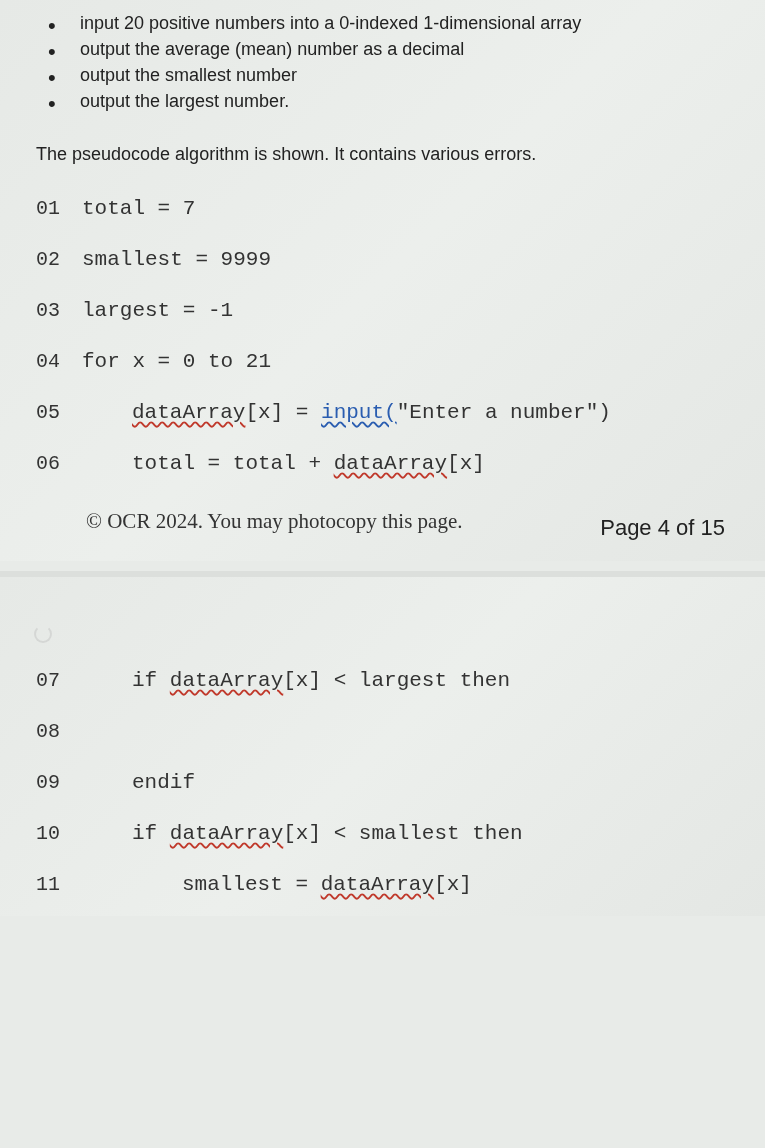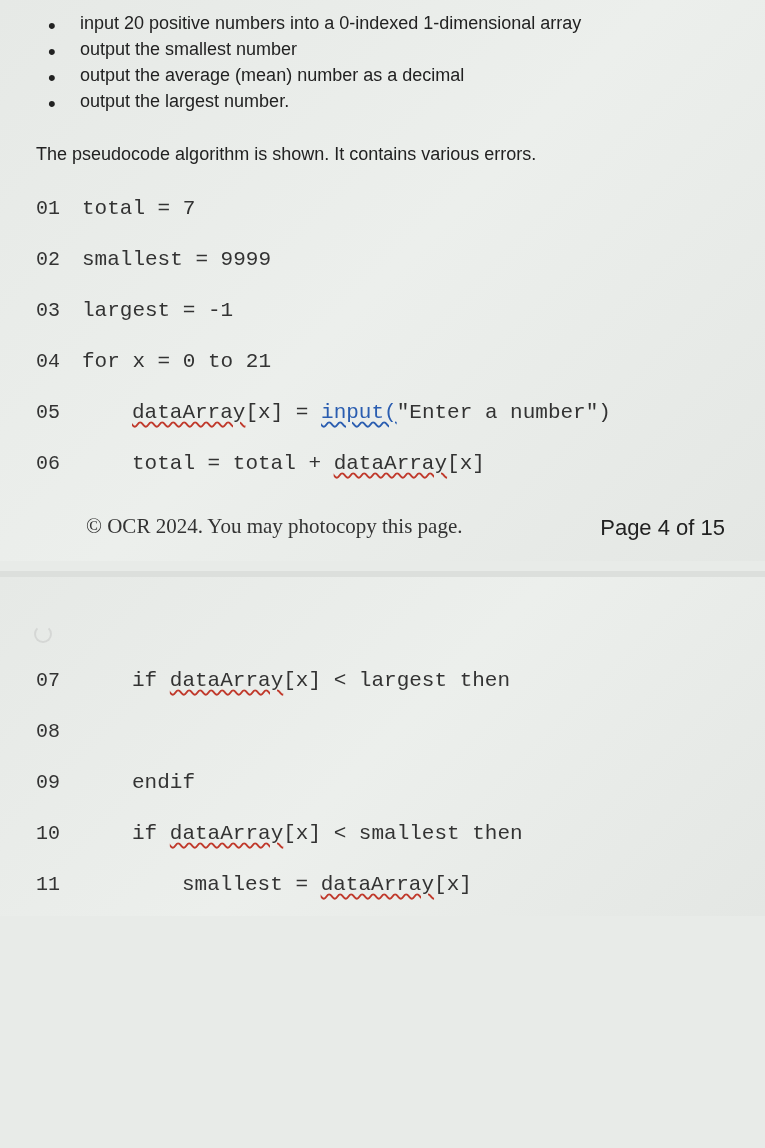--- a/index.html
+++ b/index.html
@@ -77,21 +77,21 @@
   }
   .wavy-blue {
     text-decoration: underline wavy #2a5db0;
     text-decoration-thickness: 1.5px;
     text-underline-offset: 3px;
     color: #2a5db0;
   }
   .footer-row {
     display: flex;
     justify-content: space-between;
-    align-items: flex-end;
+    align-items: center;
     margin-top: 0;
     padding-left: 56px;
     padding-right: 10px;
   }
   .copyright {
     font-family: Georgia, "Times New Roman", serif;
     font-size: 21px;
     color: #333;
     max-width: 430px;
     line-height: 1.4;
@@ -112,22 +112,22 @@
     opacity: 0.4;
   }
 </style>
 </head>
 <body>
 
 <div class="page-section">
 
   <ul class="requirements">
     <li>input 20 positive numbers into a 0-indexed 1-dimensional array</li>
+    <li>output the average (mean) number as a decimal</li>
     <li>output the smallest number</li>
-    <li>output the average (mean) number as a decimal</li>
     <li>output the largest number.</li>
   </ul>
 
   <p class="intro-text">The pseudocode algorithm is shown. It contains various errors.</p>
 
   <div class="code-block">
 
     <div class="code-line">
       <span class="lineno">01</span>
       <span class="code-content">total = 7</span>

